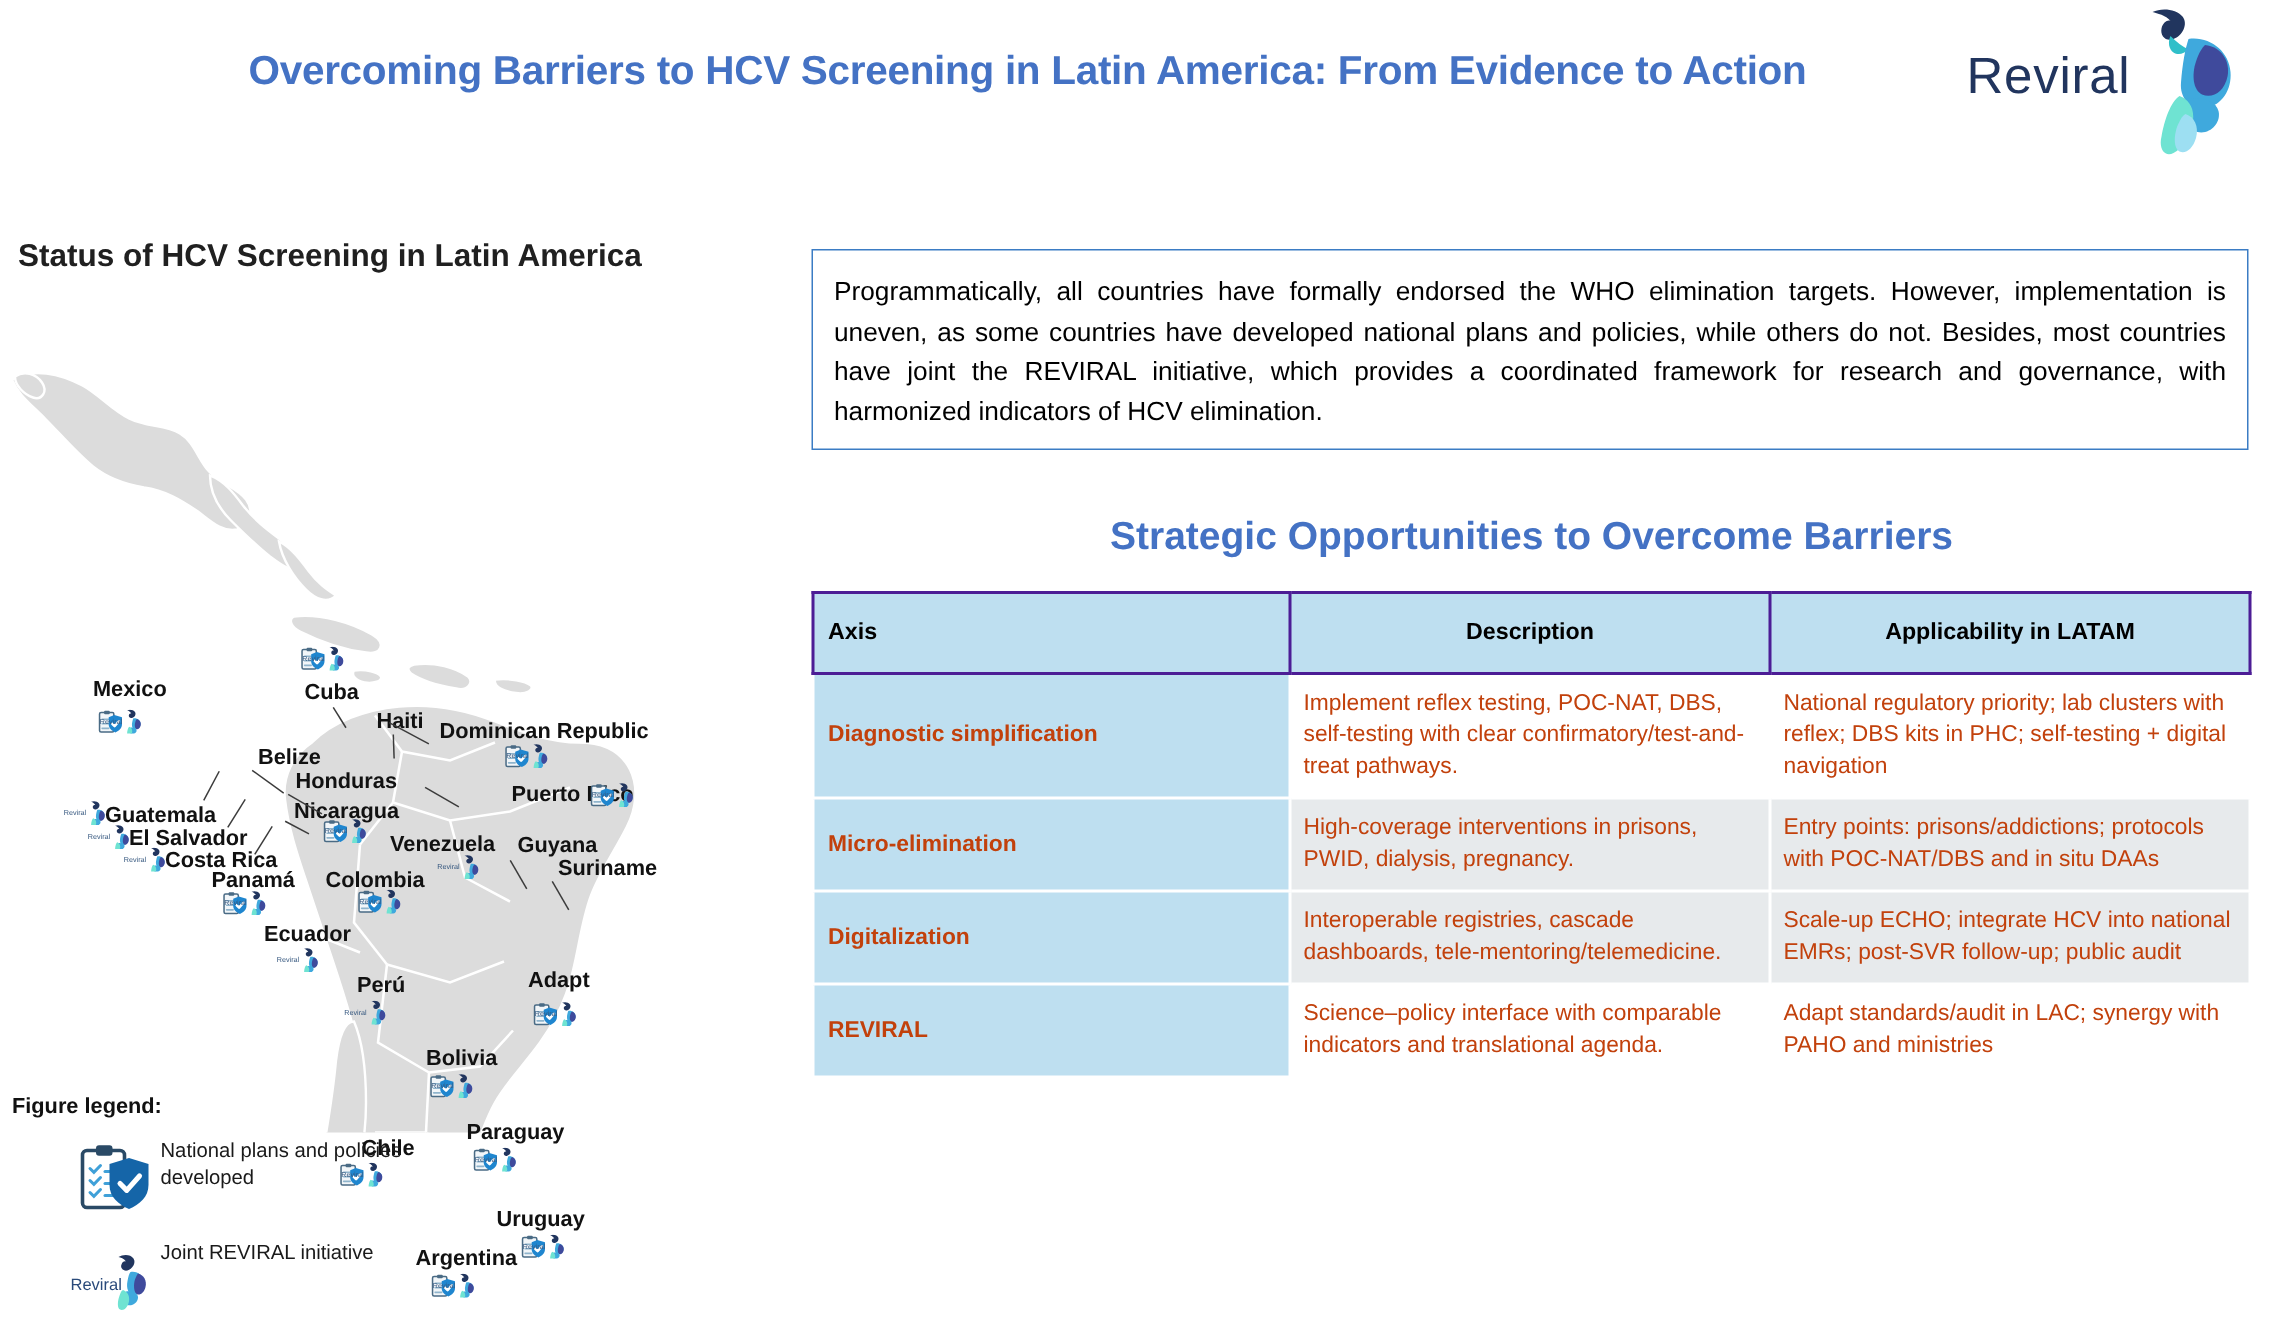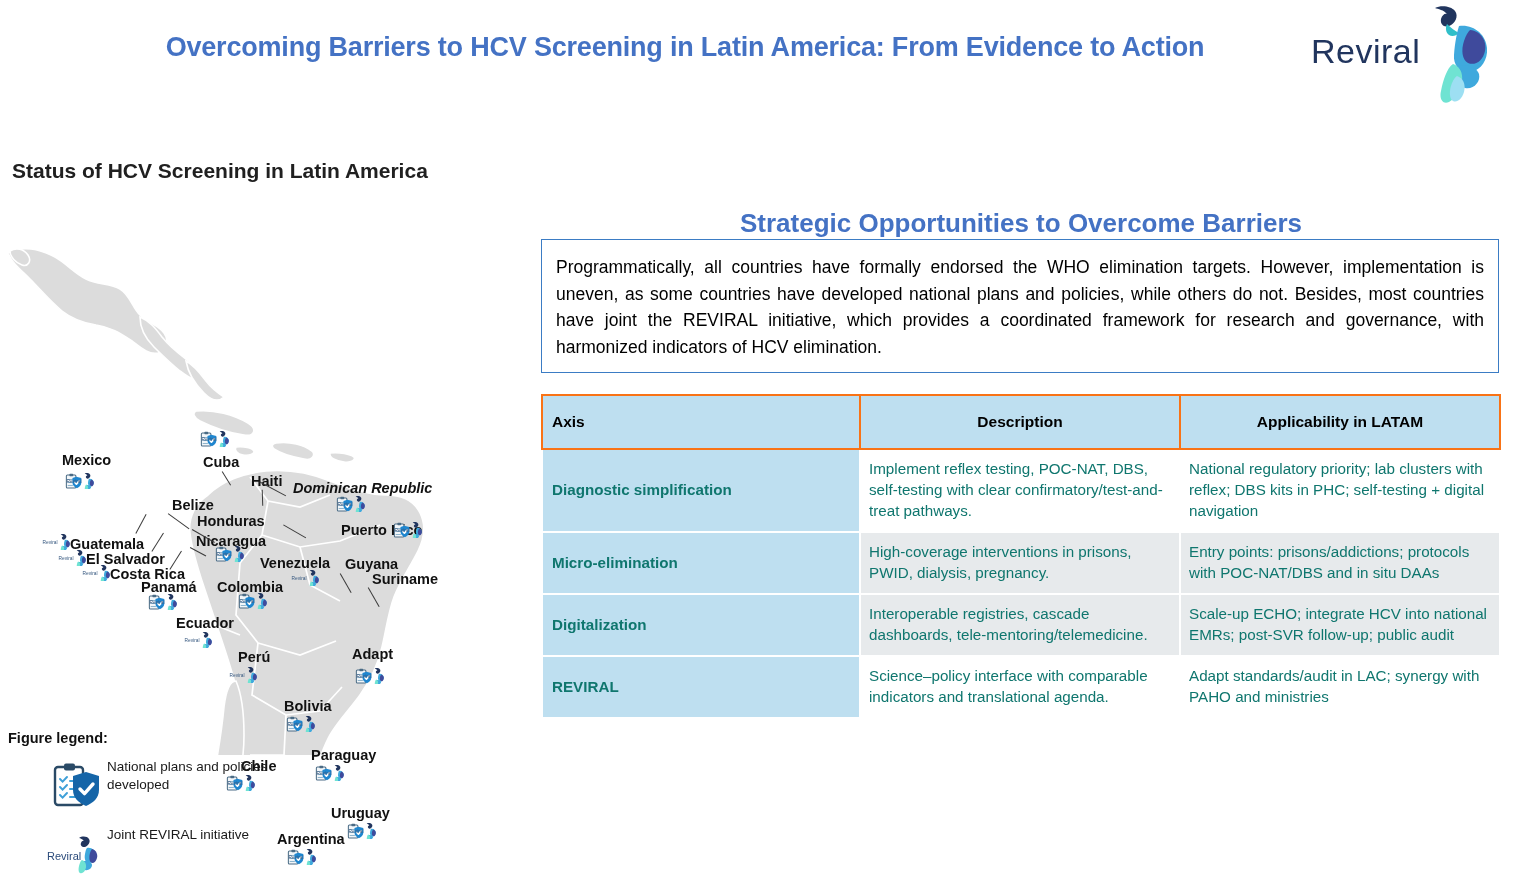--- a/index.html
+++ b/index.html
@@ -83,36 +83,36 @@
     border-collapse:collapse;
     width:958px;
     table-layout:fixed;
   }
   #opp-table col.c1{width:318px;}
   #opp-table col.c2{width:320px;}
   #opp-table col.c3{width:320px;}
 
   #opp-table th{
     background:#bedff0;
-    border:2px solid #f97316;
+    border:2px solid #4c1d95;
     font-size:15.5px;font-weight:bold;color:#000;
     padding:12px 8px;
     height:28px;
     font-family:"Liberation Sans", sans-serif;
   }
   #opp-table th.axis-head{text-align:left;padding-left:9px;}
   #opp-table th.desc-head,#opp-table th.app-head{text-align:center;}
 
   #opp-table td{
     vertical-align:middle;
     border:2px solid #ffffff;
     font-size:15.2px;
     line-height:1.38;
     padding:9px 8px;
-    color:#0f766e;
+    color:#c2410c;
     font-family:"Liberation Sans", sans-serif;
   }
   #opp-table td.axis-cell{
     background:#bedff0;
     font-weight:bold;
     padding-left:9px;
   }
   tr.alt td.desc-cell,tr.alt td.app-cell{background:#e7eaec;}
   tr.plain td.desc-cell,tr.plain td.app-cell{background:#ffffff;}
 </style>
@@ -235,21 +235,21 @@
           <svg width="34" height="16" viewBox="0 0 58 30">
             <text x="0" y="18" font-family="Liberation Sans, sans-serif" font-size="9" fill="#35577f">Reviral</text>
             <path d="M34 1 C37 -0.4 42 0 44 3 C46 6.4 43 10 40 10.6 C37.4 11 35.6 8.6 36.4 6.6 C37 5 38.6 4.6 39.4 5 C38 2.6 35.4 1.4 34 1 Z" fill="#21355e"></path>
             <path d="M42 11 C46 10 51 13 51 17.6 C51 22 48 25 44.4 25 C41 25 39.6 21 40.4 16.6 C41 14 41.4 12 42 11 Z" fill="#3fa9dd"></path>
             <path d="M46.4 12 C50 13 52 16.6 51 20.4 C50 24 47.4 25.6 45.4 24.4 C43.4 23 43.4 18.6 44.4 15.6 C45 13.6 45.8 12.6 46.4 12 Z" fill="#3f4a9c"></path>
             <path d="M38.6 22.6 C42.4 22 46 23.6 46 26.4 C46 29.4 42.4 31.6 39.4 30.6 C37 29.8 36.4 25.6 38.6 22.6 Z" fill="#3fa9dd"></path>
             <path d="M37 21.6 C39.6 22.6 41 25.4 40.4 28.6 C39.6 32.4 37.4 34 35.4 33 C33.6 32 34 28 35 24.8 C35.6 22.8 36.4 22 37 21.6 Z" fill="#6fe3d2"></path>
           </svg>
         </div>
         <div class="country-label" style="left: 251px; top: 279px;">Haiti</div>
-        <div class="country-label" style="left: 293px; top: 286px; font-style: italic;">Dominican Republic</div>
+        <div class="country-label" style="left: 293px; top: 286px;">Dominican Republic</div>
         <div class="marker" style="left: 336px; top: 301px;">
           <svg width="17" height="17" viewBox="0 0 50 48">
             <rect x="4" y="5" width="28" height="38" rx="3" fill="#f2f6f9" stroke="#4a6b85" stroke-width="3"></rect>
             <rect x="13" y="1.5" width="11" height="7" rx="2" fill="#4a6b85"></rect>
             <g stroke="#8fb4cc" stroke-width="3" stroke-linecap="round">
               <line x1="9" y1="18" x2="27" y2="18"></line>
               <line x1="9" y1="27" x2="27" y2="27"></line>
               <line x1="9" y1="36" x2="22" y2="36"></line>
             </g>
             <path d="M33 10 L48 14 V28 C48 36 42 41 35 44 C28 41 22 36 22 28 V14 Z" fill="#1f86cf"></path>
@@ -605,25 +605,25 @@
           <path d="M35 26 C38 27 39.6 30 39 33.6 C38 38 35.4 40 33 39 C31 38 31.4 33.4 32.6 30 C33.4 27.6 34 26.4 35 26 Z" fill="#6fe3d2"></path>
         </svg>
       </span>
       <span class="legend-text">Joint REVIRAL initiative</span>
     </div>
   </div>
 </div>
 
 <div id="right-col">
 
-  <div id="table-heading">Strategic Opportunities to Overcome Barriers</div>
-
   <div id="callout">
     <p>Programmatically, all countries have formally endorsed the WHO  elimination targets. However, implementation is uneven, as some countries have developed national plans and policies, while others do not. Besides, most countries have joint the REVIRAL initiative, which provides a coordinated framework for research and governance, with harmonized indicators of HCV elimination.</p>
   </div>
+
+  <div id="table-heading">Strategic Opportunities to Overcome Barriers</div>
 
   <table id="opp-table">
     <colgroup>
         <col class="c1">
         <col class="c2">
         <col class="c3">
       </colgroup>
     <thead>
       <tr>
         <th class="axis-head">Axis</th>

